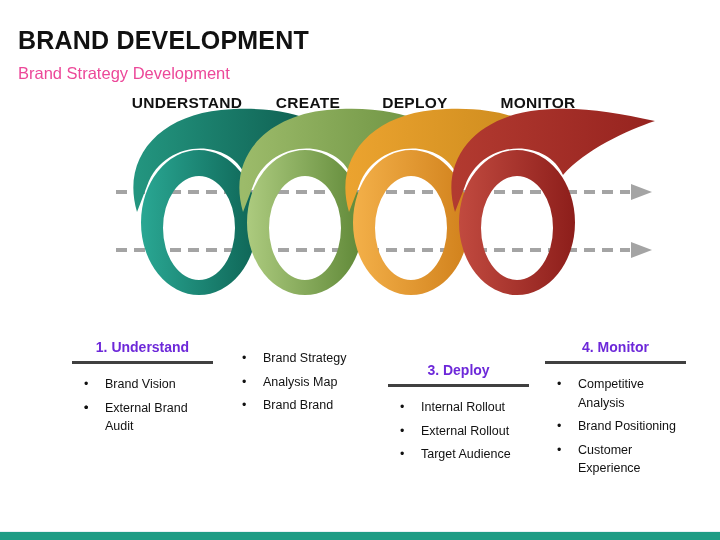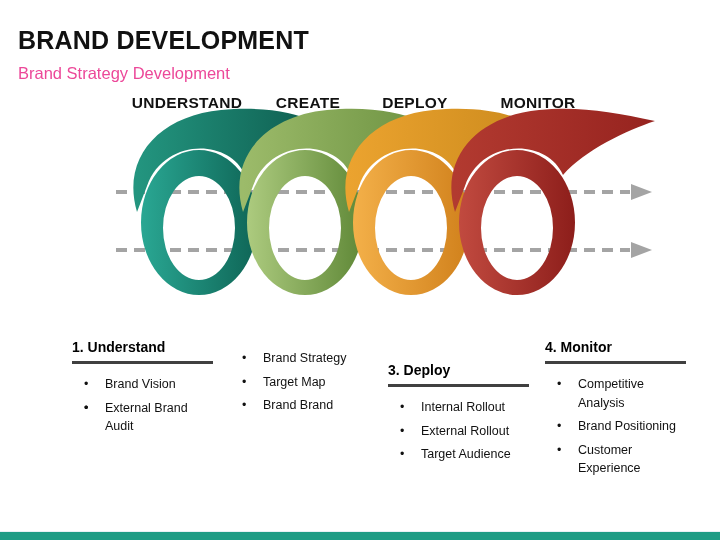--- a/index.html
+++ b/index.html
@@ -7,21 +7,21 @@
   .slide{position:relative;width:720px;height:540px;background:#ffffff;overflow:hidden;}
 
   .slide-header{position:absolute;left:18px;top:24px;width:680px;}
   .slide-title{font-size:25px;font-weight:700;color:#111111;line-height:32px;letter-spacing:0.2px;}
   .slide-subtitle{font-size:16.5px;font-weight:400;color:#ec4899;line-height:22px;margin-top:6px;}
 
   .diagram-svg{position:absolute;left:0;top:0;width:720px;height:330px;}
 
   .columns{position:absolute;left:0;top:338px;width:720px;height:150px;}
   .stage-column{position:absolute;top:0;width:141px;}
-  .column-heading{font-size:14px;font-weight:700;color:#000000;text-align:left;
+  .column-heading{font-size:14px;font-weight:700;color:#6d28d9;text-align:center;
       padding-bottom:5px;border-bottom:3px solid #404040;line-height:18px;}
   .column-items{list-style:none;margin:11px 0 0 0;padding:0;}
   .bullet-item{position:relative;padding-left:33px;font-size:12.5px;color:#111111;
       line-height:18.5px;margin:0 0 5px 0;}
   .bullet-dot{position:absolute;left:12px;top:0;font-size:12.5px;color:#111111;}
 
   .footer-bar{position:absolute;left:0;bottom:0;width:720px;height:8px;border-top:1px solid #e8f1f5;}
 </style>
 </head>
 <body>
@@ -93,21 +93,21 @@
         <div class="column-heading">1. Understand</div>
         <ul class="column-items">
           <li class="bullet-item"><span class="bullet-dot">•</span><span>Brand Vision</span></li>
           <li class="bullet-item"><span class="bullet-dot">•</span></li>
           <li class="bullet-item"><span class="bullet-dot">•</span><span>External Brand Audit</span></li>
         </ul>
       </div>
       <div class="stage-column" style="left: 230px;">
         <ul class="column-items">
           <li class="bullet-item"><span class="bullet-dot">•</span><span>Brand Strategy</span></li>
-          <li class="bullet-item"><span class="bullet-dot">•</span><span>Target Map</span></li>
+          <li class="bullet-item"><span class="bullet-dot">•</span><span>Analysis Map</span></li>
           <li class="bullet-item"><span class="bullet-dot">•</span><span>Brand Brand</span></li>
         </ul>
       </div>
       <div class="stage-column" style="left: 388px; margin-top: 23px;">
         <div class="column-heading">3. Deploy</div>
         <ul class="column-items">
           <li class="bullet-item"><span class="bullet-dot">•</span><span>Internal Rollout</span></li>
           <li class="bullet-item"><span class="bullet-dot">•</span><span>External Rollout</span></li>
           <li class="bullet-item"><span class="bullet-dot">•</span><span>Target Audience</span></li>
         </ul>

